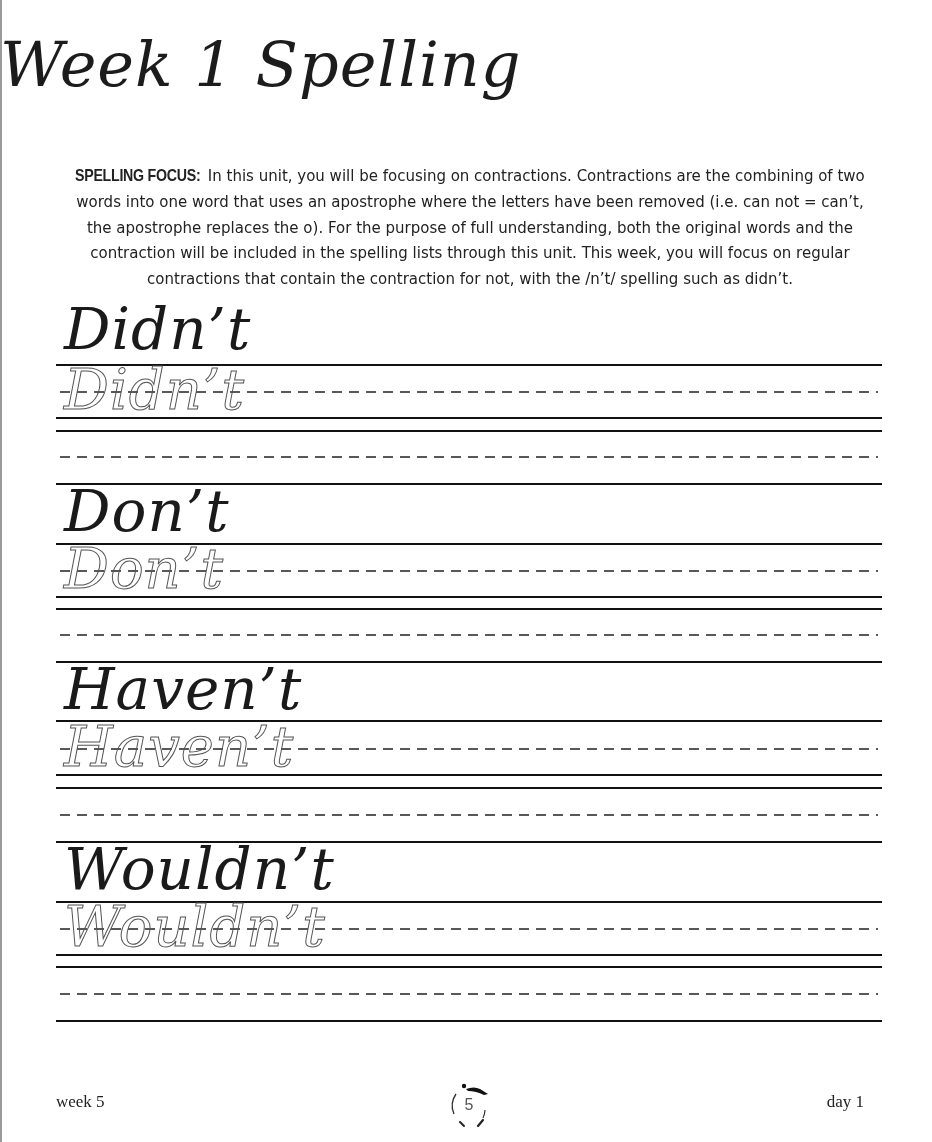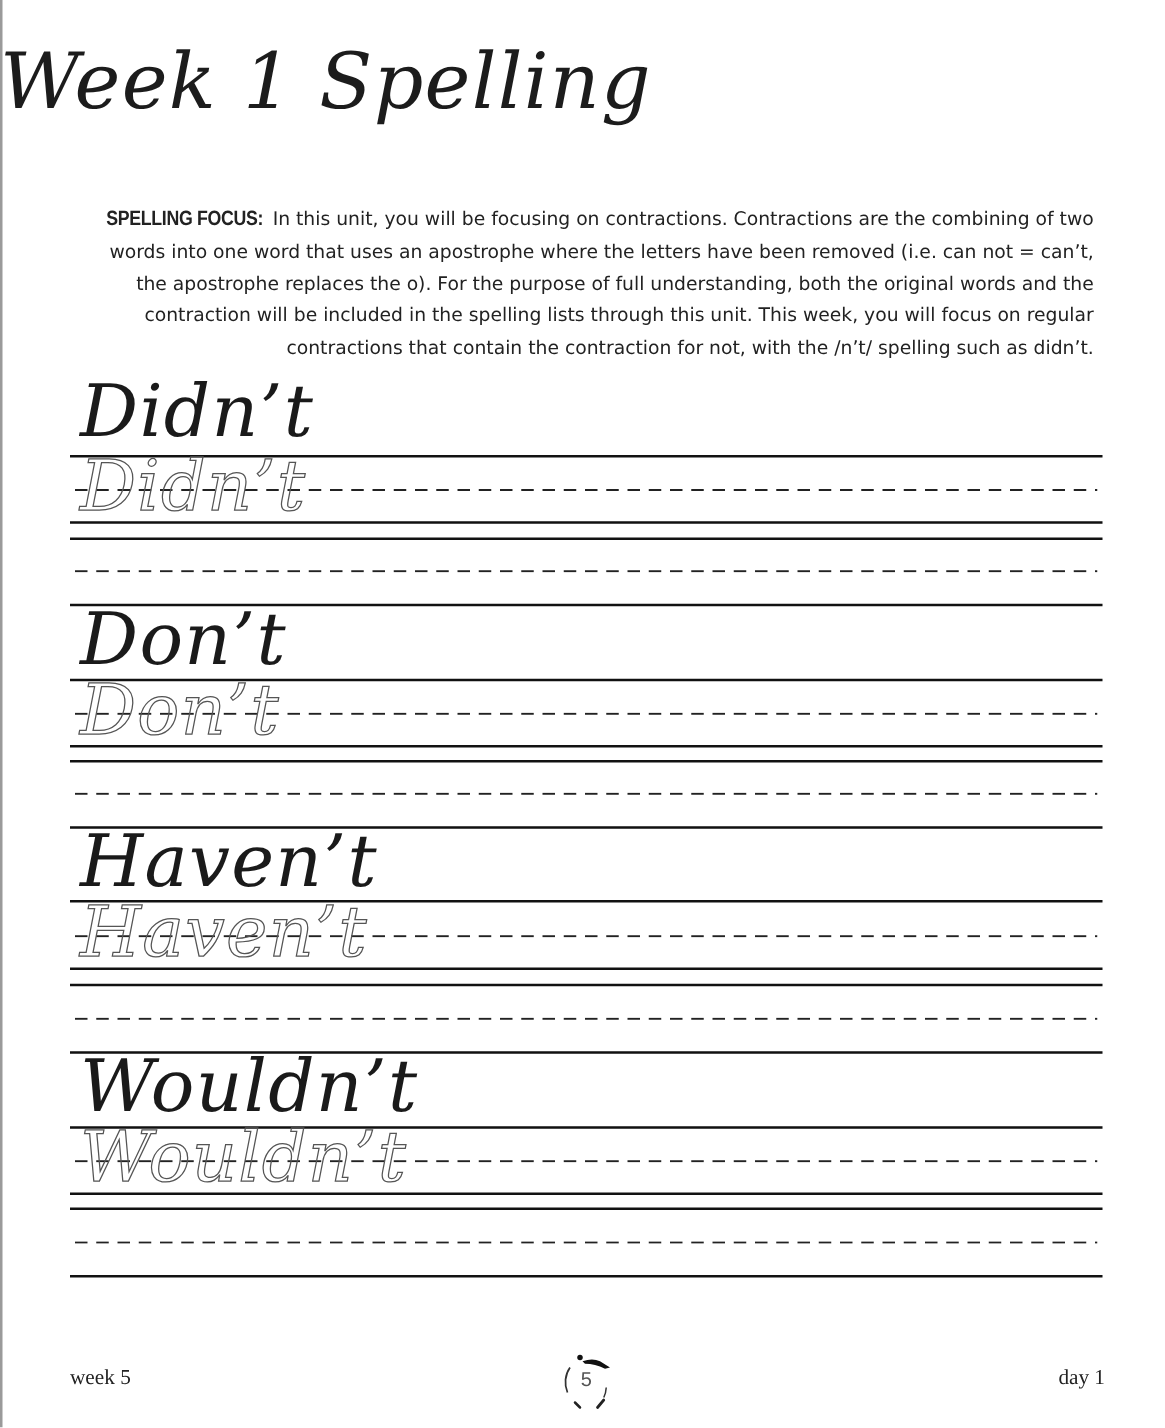--- a/index.html
+++ b/index.html
@@ -10,42 +10,42 @@
   }
   .page-edge { position: absolute; left: 0; top: 0; width: 2px; height: 1142px; background: #9a9a9a; }
   .title {
     position: absolute; left: 0; width: 932px; top: 28px; 
     font-family: "DejaVu Serif", serif; font-style: italic; font-weight: normal;
     font-size: 62px; letter-spacing: 1px; color: #1c1c1c;
   }
   .focus {
     position: absolute; left: 65px; top: 163px; width: 810px;
     font-family: "DejaVu Sans", sans-serif; font-size: 15px; line-height: 25.8px;
-    color: #222; text-align: right;
+    color: #222; text-align: center;
   }
   .focus-label {
     font-family: "Liberation Sans", sans-serif; font-weight: bold; font-size: 16.5px;
     letter-spacing: -0.3px; transform: scaleX(0.86); display: inline-block; transform-origin: left;
     margin-right: -18px;
   }
   .line { position: absolute; left: 56px; width: 826px; height: 2px; background: #111; }
   .dash-svg { position: absolute; left: 60px; width: 818px; height: 2px; }
   .word {
     position: absolute; left: 64px;
     font-family: "DejaVu Serif", serif; font-style: italic; font-size: 58px; line-height: 1;
     color: #1a1a1a; letter-spacing: 1px;
   }
   .trace {
     position: absolute; left: 64px;
     font-family: "DejaVu Serif", serif; font-style: italic; font-size: 56px; line-height: 1;
     color: transparent; -webkit-text-stroke: 1px #555; letter-spacing: 1px;
     text-shadow: none;
   }
   .footer-left { position: absolute; left: 56px; top: 1092px; font-family: "Liberation Serif", serif; font-size: 17px; color: #222; }
-  .footer-right { position: absolute; right: 48px; top: 1092px; font-family: "Liberation Serif", serif; font-size: 17px; color: #222; }
+  .footer-right { position: absolute; right: 68px; top: 1092px; font-family: "Liberation Serif", serif; font-size: 17px; color: #222; }
   .page-num-wrap { position: absolute; left: 446px; top: 1080px; width: 46px; height: 50px; }
   .page-num { position: absolute; left: 0; top: 16px; width: 46px; text-align: center; font-family: "Liberation Sans", sans-serif; font-size: 16px; color: #555; }
 </style>
 </head>
 <body>
 
 <div class="page-edge"></div>
 
 <div class="title">Week 1 Spelling</div>
 

